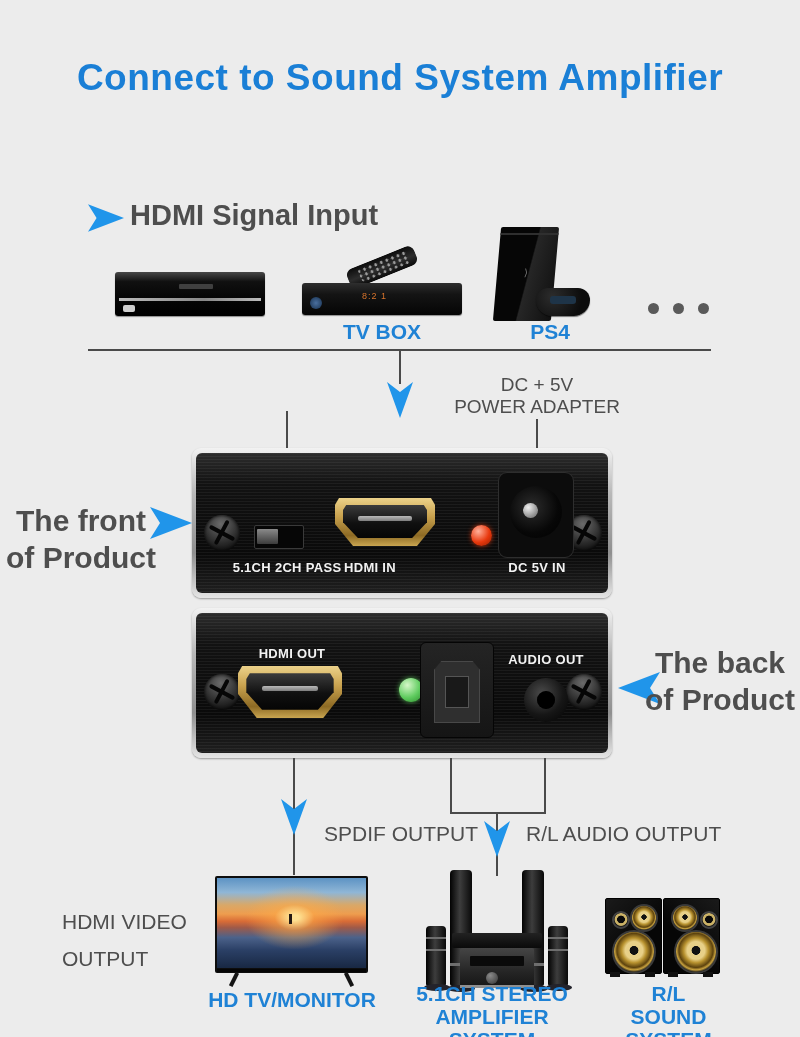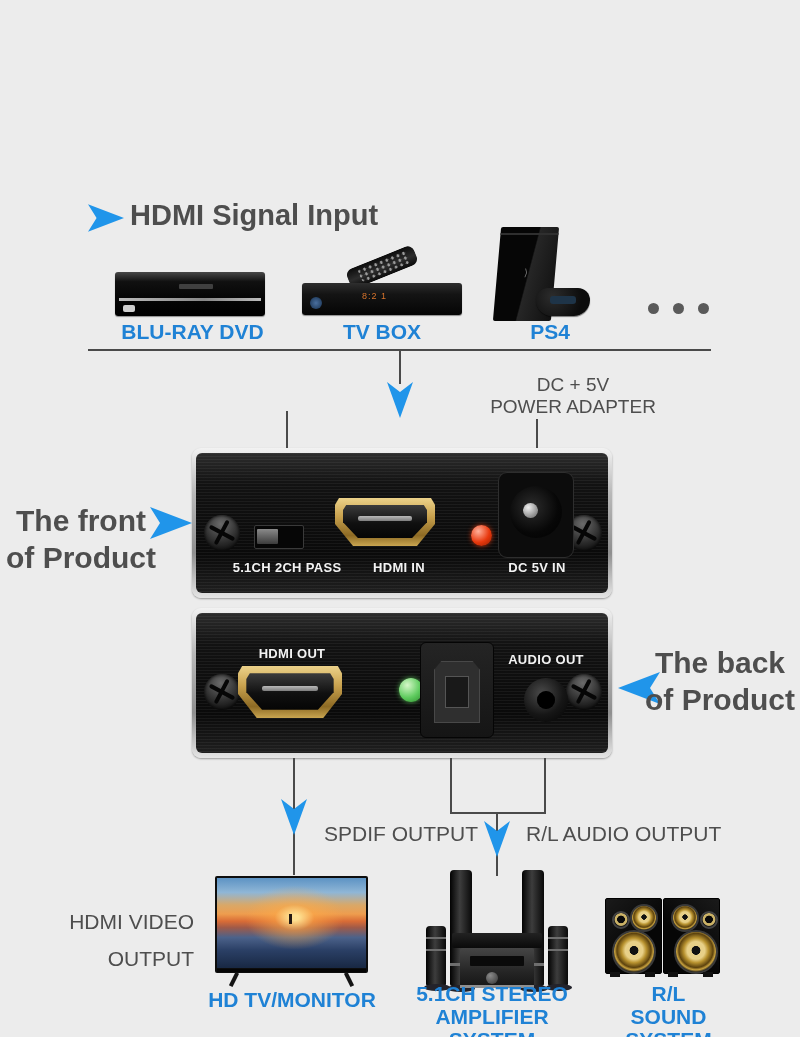--- a/index.html
+++ b/index.html
@@ -42,34 +42,34 @@
     background:radial-gradient(circle at 50% 46%,#0a0a0a 0 35%,#cbb266 40% 58%,#1a1a1a 66%);}
   .tower{position:absolute;background:linear-gradient(90deg,#020202,#3d3d3d 45%,#090909);border-radius:4px 4px 2px 2px;}
   .base{position:absolute;height:7px;border-radius:50%;background:#23232b;}
 </style>
 </head>
 <body>
 
 <div id="stage">
 
   <div class="abs" style="left:0;top:53px;width:800px;">
+    <div class="title-line">Connect to Sound System Amplifier</div>
   </div>
 
   <svg class="abs" style="left:88px;top:203px;" width="36" height="30" viewBox="0 0 42 32">
       <polygon points="0,0 42,16 0,32 10,16" fill="#2095ea"></polygon>
     </svg>
   <div class="abs section-header" style="left:130px;top:199px;">HDMI Signal Input</div>
 
   <div class="abs" style="left:115px;top:272px;width:150px;height:44px;border-radius:3px;
        background:linear-gradient(180deg,#474747,#101010 22%,#060606 58%,#000);box-shadow:0 1px 1px rgba(0,0,0,.4);">
     <div class="abs" style="left:4px;top:26px;width:142px;height:3px;background:linear-gradient(90deg,#bbb,#888 60%,#bbb);"></div>
     <div class="abs" style="left:8px;top:33px;width:12px;height:7px;border-radius:2px;background:#cfcfcf;"></div>
     <div class="abs" style="left:64px;top:12px;width:34px;height:5px;background:#3f3f3f;border-radius:1px;"></div>
   </div>
-  <div class="abs blue-label" style="left:110px;top:320px;width:165px;">BLU-RAY DVD</div>
 
   <div class="abs" style="left:372px;top:231px;width:20px;height:72px;border-radius:7px;transform:rotate(68deg);
        background:linear-gradient(90deg,#0c0c0c,#2d2d2d 55%,#0c0c0c),#1b1b1b;">
     <div class="abs" style="left:3px;top:8px;width:14px;height:52px;border-radius:4px;
          background-image:radial-gradient(circle,#9a9a9a 1.2px,rgba(0,0,0,0) 1.8px);background-size:5px 6px;"></div>
   </div>
   <div class="abs" style="left:302px;top:283px;width:160px;height:32px;border-radius:3px;
        background:linear-gradient(180deg,#2e2e2e,#141414 35%,#050505);box-shadow:0 1px 1px rgba(0,0,0,.4);">
     <div class="abs" style="left:60px;top:8px;width:30px;height:8px;color:#d8742c;font-size:9px;letter-spacing:1px;">8:2 1</div>
     <div class="abs" style="left:8px;top:14px;width:12px;height:12px;border-radius:50%;background:radial-gradient(circle,#4a6f9e,#17304e);"></div>
@@ -91,21 +91,21 @@
     <span class="dot"></span><span class="dot"></span><span class="dot"></span>
   </div>
 
   <div class="line" style="left:88px;top:349px;width:623px;height:2px;"></div>
   <div class="line" style="left:399px;top:349px;width:2px;height:35px;"></div>
   <svg class="abs" style="left:387px;top:380px;" width="26" height="38" viewBox="0 0 26 38">
       <polygon points="0,2 13,12 26,2 13,38" fill="#2095ea"></polygon>
     </svg>
 
   <div class="line" style="left:286px;top:411px;width:2px;height:38px;"></div>
-  <div class="abs" style="left:452px;top:374px;width:170px;margin-left:36px;">
+  <div class="abs" style="left:452px;top:374px;width:170px;">
     <div class="gray-label">DC + 5V</div>
     <div class="gray-label">POWER ADAPTER</div>
   </div>
   <div class="line" style="left:536px;top:419px;width:2px;height:30px;"></div>
 
   <div class="device-panel" style="top:448px;">
     <div class="panel-face"></div>
     <div class="screw" style="left:12px;top:67px;">
         <span></span>
         <span></span>
@@ -118,21 +118,21 @@
     <div class="abs" style="left:62px;top:77px;width:48px;height:22px;background:#060606;border:1px solid #3a3a3a;border-radius:2px;">
       <div class="abs" style="left:2px;top:3px;width:21px;height:15px;background:linear-gradient(180deg,#8a8a8a,#3c3c3c);border-radius:1px;"></div>
     </div>
     <div class="panel-text" style="left:15px;top:112px;width:160px;">5.1CH 2CH PASS</div>
 
     <div class="hdmi-port" style="left:143px;top:50px;width:100px;height:48px;">
       <div class="hdmi-inner">
           <div class="hdmi-pins"></div>
         </div>
     </div>
-    <div class="panel-text" style="left:147px;top:112px;width:120px;">HDMI IN</div>
+    <div class="panel-text" style="left:118px;top:112px;width:120px;">HDMI IN</div>
 
     <div class="led led-red" style="left:279px;top:77px;width:21px;height:21px;"></div>
 
     <div class="abs" style="left:306px;top:24px;width:74px;height:84px;background:#0c0c0c;border:1px solid #2e2e2e;border-radius:9px;">
       <div class="abs" style="left:11px;top:13px;width:52px;height:52px;border-radius:50%;
            background:radial-gradient(circle at 42% 40%,#2c2c2c,#070707 60%,#000);">
         <div class="abs" style="left:13px;top:17px;width:15px;height:15px;border-radius:50%;background:radial-gradient(circle at 35% 30%,#f0f0f0,#8a8a8a 70%);"></div>
       </div>
     </div>
     <div class="panel-text" style="left:285px;top:112px;width:120px;">DC 5V IN</div>
@@ -197,21 +197,21 @@
   <div class="line" style="left:544px;top:758px;width:2px;height:55px;"></div>
   <div class="line" style="left:450px;top:812px;width:96px;height:2px;"></div>
   <div class="line" style="left:496px;top:812px;width:2px;height:64px;"></div>
   <svg class="abs" style="left:484px;top:818px;" width="26" height="40" viewBox="0 0 26 38">
       <polygon points="0,2 13,12 26,2 13,38" fill="#2095ea"></polygon>
     </svg>
 
   <div class="abs out-label" style="left:310px;top:822px;width:168px;text-align:right;">SPDIF OUTPUT</div>
   <div class="abs out-label" style="left:526px;top:822px;width:220px;">R/L AUDIO OUTPUT</div>
 
-  <div class="abs" style="left:34px;top:903px;width:160px;color:#4e4e4e;font-size:21px;text-align:right;line-height:37px;">
+  <div class="abs" style="left:62px;top:903px;width:160px;color:#4e4e4e;font-size:21px;text-align:left;line-height:37px;">
     <div>HDMI VIDEO</div>
     <div>OUTPUT</div>
   </div>
 
   <div class="abs" style="left:215px;top:876px;width:153px;height:97px;background:#0d0d0d;border-radius:2px;padding:0;">
     <div class="abs" style="left:2px;top:2px;width:149px;height:90px;
          background:radial-gradient(ellipse at 52% 44%,rgba(255,230,150,.95) 0 4%,rgba(255,170,70,.55) 18%,rgba(255,150,60,0) 45%),
                     linear-gradient(180deg,#5d93c4 0%,#8fb6d6 16%,#d9a868 30%,#ee9d4e 40%,#d96c36 48%,#a05a48 55%,#4c628a 66%,#2b4066 80%,#182843 100%);">
       <div class="abs" style="left:72px;top:36px;width:3px;height:10px;background:#241a14;"></div>
     </div>

